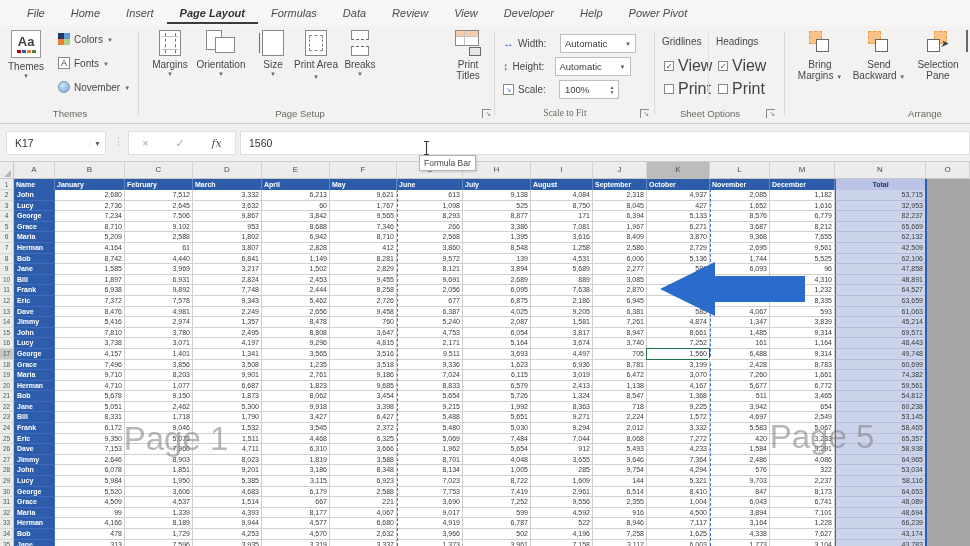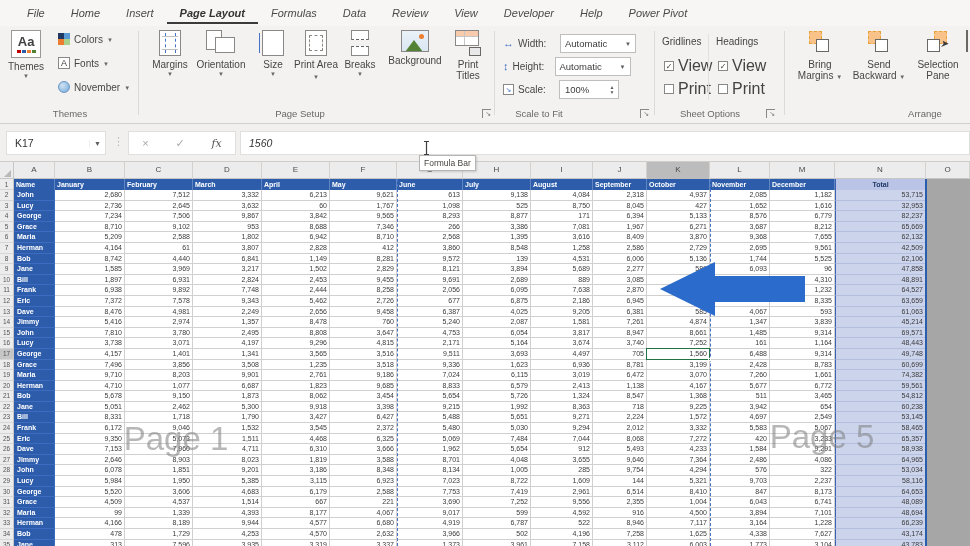--- a/index.html
+++ b/index.html
@@ -67,21 +67,21 @@
 
   
   .fbar { position:absolute; left:0; top:124px; width:970px; height:38px; background:#f1f0ef; border-bottom:1px solid #cfcdcb; }
   .namebox { position:absolute; left:6px; top:7px; width:100px; height:24px; background:#fff; border:1px solid #e1dfdd; display:flex; align-items:center; }
   .namebox .val { flex:1; font-size:10.5px; color:#333; padding-left:8px; }
   .namebox .dd { width:16px; font-size:7px; color:#605e5c; text-align:center; border-left:1px solid #eee; }
   .fdots { position:absolute; left:113px; top:11px; font-size:11px; color:#b5b3b1; letter-spacing:0; }
   .fbtns { position:absolute; left:128px; top:7px; width:108px; height:24px; background:#fff; border:1px solid #e1dfdd; display:flex; align-items:center; justify-content:space-around; }
   .fbtns .x, .fbtns .ck { font-size:11px; color:#a8a6a4; }
   .fbtns .fx { font-family:"DejaVu Serif", serif; font-style:italic; font-size:11px; color:#555; }
-  .ffield { position:absolute; left:240px; top:7px; width:730px; height:24px; background:#fff; border:1px solid #e1dfdd; font-size:10.5px; color:#333; display:flex; align-items:center; padding-left:8px;font-style:italic; }
+  .ffield { position:absolute; left:240px; top:7px; width:730px; height:24px; background:#fff; border:1px solid #e1dfdd; font-size:10.5px; color:#333; display:flex; align-items:center; padding-left:8px; }
 
   
   .sheet { position:absolute; left:0; top:162px; width:970px; height:384px; background:#a6a6a6; overflow:hidden; }
   .letters { position:absolute; left:0; top:0; height:17px; width:970px; background:#ececec; border-bottom:1px solid #c6c6c6; display:flex; }
   .corner { width:14px; height:17px; border-right:1px solid #c6c6c6; position:relative; }
   .corner i { position:absolute; right:2px; bottom:2px; width:0; height:0; border-left:7px solid transparent; border-bottom:7px solid #b8b8b8; }
   .lcell { height:17px; font-size:8px; color:#4a4a4a; text-align:center; line-height:16px; border-right:1px solid #d4d2d0; cursor:pointer; }
   .lcell.sel { background:#bcbcbc; }
   .gutter { position:absolute; left:0; top:17px; width:14px; background:#ececec; border-right:1px solid #c6c6c6; }
   .gcell { font-size:6.5px; color:#555; text-align:center; border-bottom:1px solid #d8d6d4; cursor:pointer; }
@@ -193,27 +193,20 @@
       <span class="lbl"><span>Print Area</span> <span class="chev" style="display:inline">▼</span></span>
     </div>
     <div class="bigbtn" style="left:340px; width:40px;">
       <span class="ic-breaks">
           <i class="pg"></i>
           <i class="pg2"></i>
         </span>
       <span class="lbl">Breaks</span>
         <span class="chev">▼</span>
     </div>
-    <div class="bigbtn" style="left:384px; width:62px;">
-      <span class="ic-bg">
-          <i class="mtn"></i>
-          <i class="sun"></i>
-        </span>
-      <span class="lbl">Background</span>
-    </div>
     <div class="bigbtn" style="left:448px; width:40px;">
       <span class="ic-titles">
           <span class="grid">
             <i></i>
             <em></em>
           </span>
           <span class="prn"></span>
         </span>
       <span class="lbl">Print Titles</span>
     </div>
@@ -241,21 +234,21 @@
       <span class="ic-scale">↘</span>
       <span class="lbl" style="width:37px;">Scale:</span>
       <span class="spin">
           <span class="val">100%</span>
           <span class="ud">
             <span>▲</span>
             <span>▼</span>
           </span>
         </span>
     </div>
-    <div class="glabel" style="left:494px; width:90px;">Scale to Fit</div>
+    <div class="glabel" style="left:520px; width:90px;font-family:Liberation Serif, serif;">Scale to Fit</div>
     <div class="launcher" style="left:640px;">↘</div>
     <div class="gsep" style="left:654px;"></div>
 
     <div class="shopt-title" style="position:absolute; left:662px; top:10px;">Gridlines</div>
     <div class="cbrow" style="position:absolute; left:664px; top:31px;">
       <span class="cb">✓</span>
         <span class="lbl">View</span>
     </div>
     <div class="cbrow" style="position:absolute; left:664px; top:54px;">
       <span class="cb"></span>

